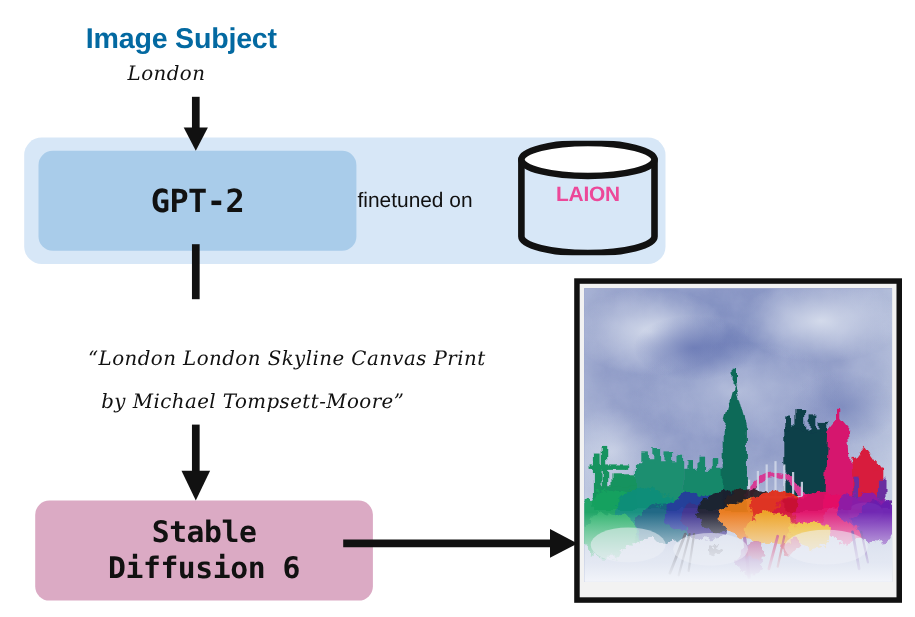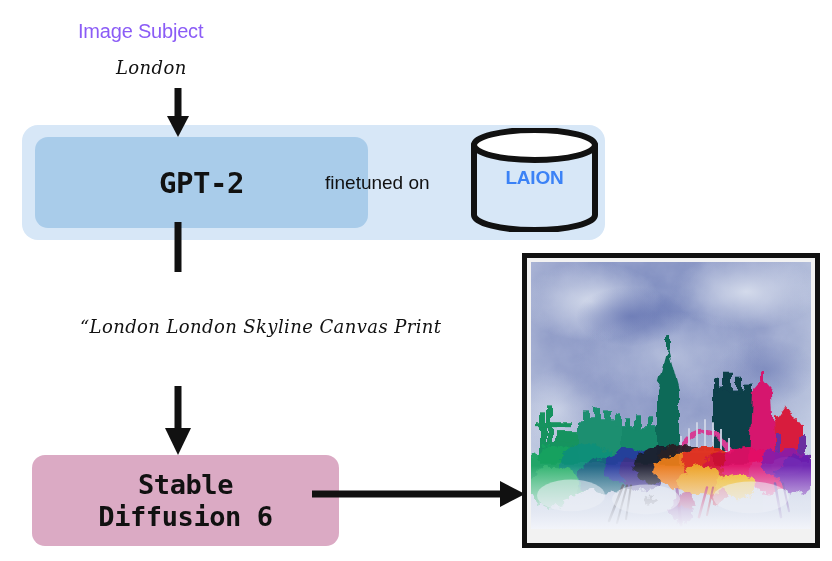--- a/index.html
+++ b/index.html
@@ -13,24 +13,24 @@
     overflow: hidden;
     font-family: "Liberation Sans", sans-serif;
     color: #111111;
   }
   #diagram { position: absolute; inset: 0; }
 
   
   .label-bold {
     position: absolute;
     font-family: "Liberation Sans", sans-serif;
-    font-weight: normal;
-    font-size: 20px;
+    font-weight: bold;
+    font-size: 26px;
     letter-spacing: -0.2px;
-    color: #8b5cf6;
+    color: #0369a1;
     white-space: nowrap;
   }
   .label-hand {
     position: absolute;
     font-family: "DejaVu Serif", serif;
     font-style: italic;
     font-size: 18px;
     color: #111111;
     white-space: nowrap;
     letter-spacing: 0.4px;
@@ -47,21 +47,21 @@
   #finetune-container {
     position: absolute;
     left: 22px; top: 125px;
     width: 583px; height: 115px;
     background: #d7e7f7;
     border-radius: 16px;
   }
   #gpt2-box {
     position: absolute;
     left: 35px; top: 137px;
-    width: 333px; height: 91px;
+    width: 289px; height: 91px;
     background: #a9ccea;
     border-radius: 13px;
     display: flex; align-items: center; justify-content: center;
   }
   #gpt2-box .mono {
     font-family: "DejaVu Sans Mono", monospace;
     font-weight: bold;
     font-size: 29px;
     letter-spacing: -0.5px;
     color: #111111;
@@ -96,21 +96,21 @@
     left: 469px; top: 128px;
     width: 131px; height: 104px;
   }
   #laion-db .db-text {
     position: absolute;
     left: 0; right: 0;
     text-align: center;
     font-family: "Liberation Sans", sans-serif;
     font-weight: bold;
     font-size: 19px;
-    color: #3b82f6;
+    color: #ec4899;
     letter-spacing: -0.2px;
   }
   #laion-db .db-line1 { top: 39px; }
   #laion-db .db-line2 { top: 62px; }
 
   
   #image-frame {
     position: absolute;
     left: 522px; top: 253px;
     width: 298px; height: 295px;
@@ -153,20 +153,21 @@
       <path d="M5 17 L5 87 A60 15 0 0 0 126 87 L126 17 Z" fill="#d7e7f7" stroke="#111111" stroke-width="6" stroke-linejoin="round"></path>
 
       <ellipse cx="65.5" cy="17" rx="60.5" ry="15" fill="#ffffff" stroke="#111111" stroke-width="6"></ellipse>
     </svg>
     <div class="db-text db-line1">LAION</div>
   </div>
 
 
   <div class="label-hand" style="left:80px; top:316px;">“London London Skyline Canvas Print</div>
 
+  <div class="label-hand" style="left:92px; top:355px;">by Michael Tompsett-Moore”</div>
 
   <div id="sd-box">
     <span class="mono">Stable</span>
     <span class="mono">Diffusion 6</span>
   </div>
 
   <svg id="arrow-layer" viewBox="0 0 832 561" width="832" height="561">
 
     <g>
       <line x1="178" y1="88" x2="178" y2="122" stroke="#111111" stroke-width="7"></line>

